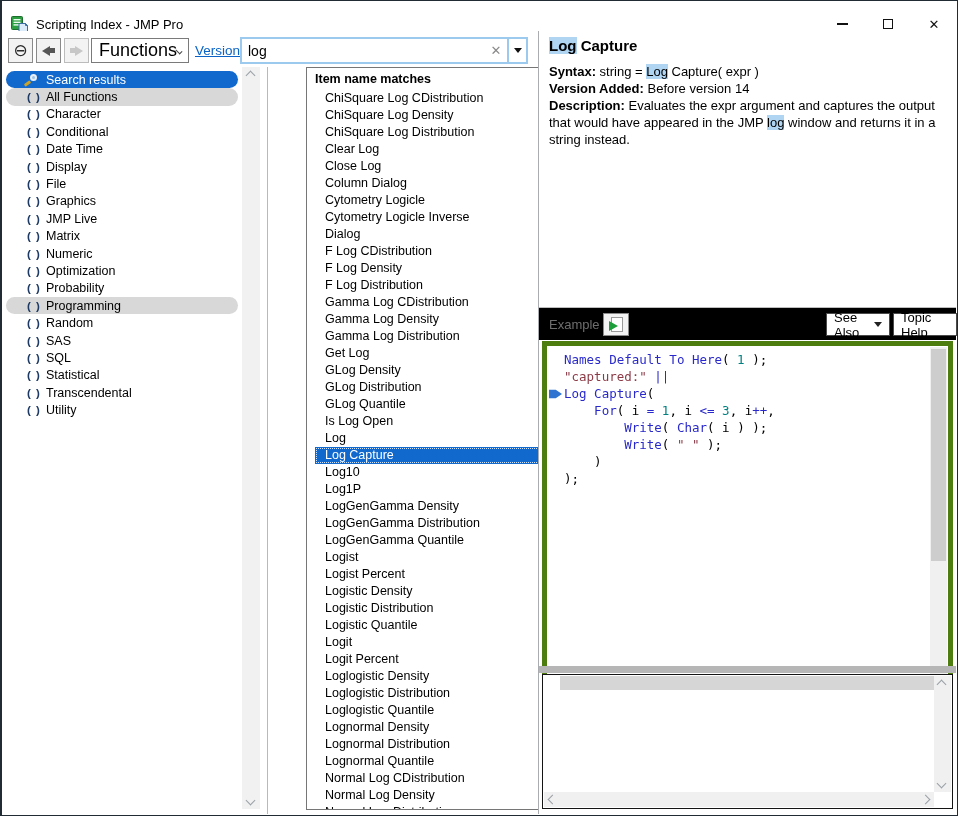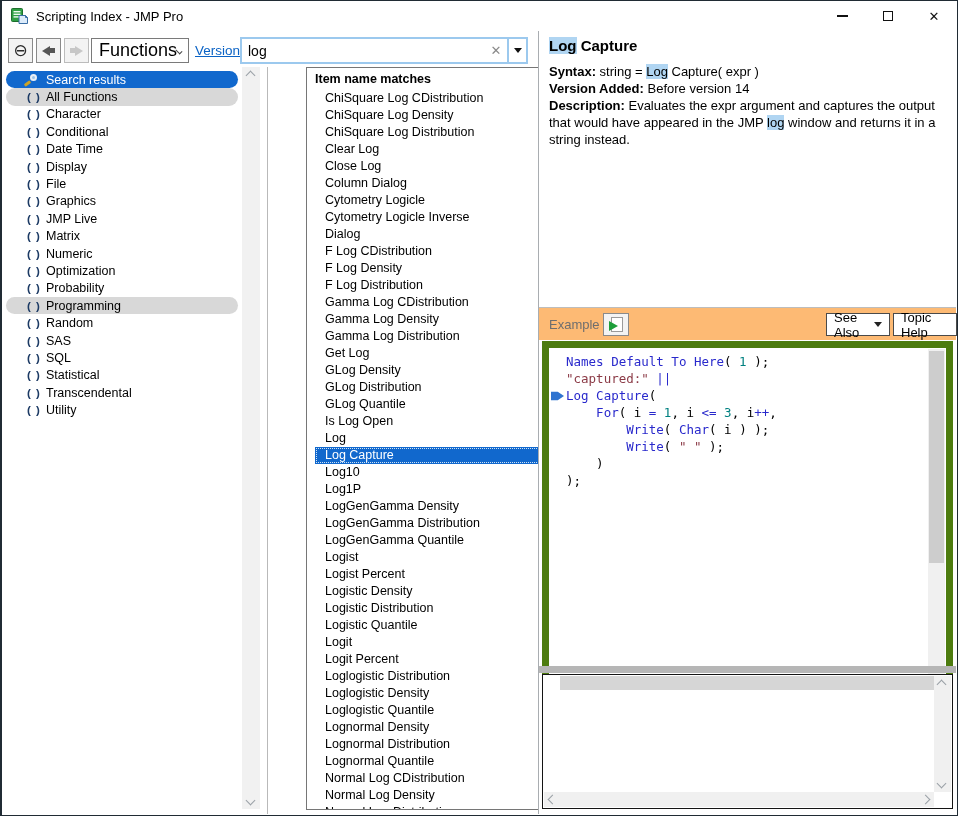--- a/index.html
+++ b/index.html
@@ -5,21 +5,21 @@
   * { box-sizing: border-box; }
   html,body { margin:0; padding:0; background:#fff; }
   body { font-family:"Liberation Sans", sans-serif; color:#000; }
 
   .window {
     position:relative; width:958px; height:816px;
     background:#fff; border:1px solid #202b34; border-left-width:2px; overflow:hidden;
   }
 
   
-  .titlebar { position:absolute; left:0; top:0; right:0; height:30px; background:#fff; display:flex; align-items:center; }
+  .titlebar { position:absolute; left:0; top:8px; right:0; height:30px; background:#fff; display:flex; align-items:center; }
   .app-icon { margin-left:9px; width:17px; height:16px; flex:0 0 auto; }
   .title-text { margin-left:8px; font-size:13px; }
   .tb-spacer { flex:1; }
   .win-btn { width:46px; height:30px; display:flex; align-items:center; justify-content:center; font-size:13px; color:#111; }
   .win-btn .sq { width:10px; height:10px; border:1px solid #111; }
   .win-btn .dash { width:11px; height:1.5px; background:#111; }
 
   
   .toolbar { position:absolute; left:1px; top:30px; width:535px; height:36px; background:#fff; }
   .tb-btn { position:absolute; top:7px; width:25px; height:25px; border:1px solid #8a8a8a; background:#f3f3f3; display:flex; align-items:center; justify-content:center; }
@@ -74,32 +74,32 @@
   .fl-scroll .thumb { position:absolute; left:1px; right:1px; top:18px; height:250px; background:#dcdcdc; }
 
   
   .right-panel { position:absolute; left:536px; top:30px; right:1px; bottom:1px; background:#fff; border-left:1px solid #a9adb1; }
   .details { position:absolute; left:10px; top:6px; right:6px; }
   .dt-title { font-size:15px; font-weight:700; margin-bottom:9px; }
   .dt-row { font-size:13px; line-height:17px; }
   .dt-row b { font-weight:700; }
   .hl { background:var(--hl); }
 
-  .example-bar { position:absolute; left:0; right:0; top:276px; height:33px; background:#fdba74; border-top:1px solid #bdbdbd; }
+  .example-bar { position:absolute; left:0; right:0; top:276px; height:33px; background:#000000; border-top:1px solid #bdbdbd; }
   .ex-label { position:absolute; left:10px; top:9px; font-size:13px; color:#6e6e6e; }
   .run-btn { position:absolute; left:64px; top:5px; width:26px; height:23px; border:1px solid #8a8a8a; background:#f3f3f3; }
   .run-doc { position:absolute; left:7px; top:3px; width:12px; height:15px; background:#fff; border:1px solid #9a9a9a; }
   .run-tri { position:absolute; left:5px; top:7px; width:0; height:0; border-top:5px solid transparent; border-bottom:5px solid transparent; border-left:9px solid #1d9e3a; }
   .btn { position:absolute; top:5px; height:23px; border:1px solid #4a4a4a; background:#fff; font-size:13px; display:flex; align-items:center; justify-content:center; padding:0 7px; }
   .btn.see-also { left:287px; width:64px; }
   .btn.topic-help { left:354px; width:64px; }
   .btn .tri-down { margin-left:6px; border-top-color:#222; }
 
   
-  .editor { position:absolute; left:3px; right:3px; top:310px; height:376px; border:7px solid #4d7c0f; background:#fff; }
+  .editor { position:absolute; left:3px; right:3px; top:310px; height:376px; border:5px solid #4d7c0f; background:#fff; }
   .code-lines { position:absolute; left:2px; top:5px; right:19px; bottom:17px; overflow:hidden; font-family:"DejaVu Sans Mono", monospace; font-size:12.5px; line-height:17px; }
   .code-line { display:flex; white-space:pre; }
   .code-line .gutter { width:15px; flex:0 0 auto; position:relative; }
   .marker { position:absolute; left:0; top:3.5px; width:13px; height:11px; background:#2f74d0; clip-path:polygon(0 12%, 52% 12%, 100% 50%, 52% 88%, 0 88%); }
   .tok-kw { color:var(--kw); }
   .tok-num { color:var(--num); }
   .tok-str { color:var(--str); }
   .tok-pl { color:#000; }
   .vscroll { position:absolute; right:1px; top:1px; bottom:16px; width:17px; background:#f0f0f0; }
   .vscroll .top { position:absolute; top:5px; left:4px; }
@@ -295,22 +295,22 @@
         <div class="fl-item">LogGenGamma Density</div>
         <div class="fl-item">LogGenGamma Distribution</div>
         <div class="fl-item">LogGenGamma Quantile</div>
         <div class="fl-item">Logist</div>
         <div class="fl-item">Logist Percent</div>
         <div class="fl-item">Logistic Density</div>
         <div class="fl-item">Logistic Distribution</div>
         <div class="fl-item">Logistic Quantile</div>
         <div class="fl-item">Logit</div>
         <div class="fl-item">Logit Percent</div>
+        <div class="fl-item">Loglogistic Density</div>
         <div class="fl-item">Loglogistic Distribution</div>
-        <div class="fl-item">Loglogistic Density</div>
         <div class="fl-item">Loglogistic Quantile</div>
         <div class="fl-item">Lognormal Density</div>
         <div class="fl-item">Lognormal Distribution</div>
         <div class="fl-item">Lognormal Quantile</div>
         <div class="fl-item">Normal Log CDistribution</div>
         <div class="fl-item">Normal Log Density</div>
         <div class="fl-item">Normal Log Distribution</div>
       </div>
     <div class="fl-scroll">
       <span class="chev up top"></span>

